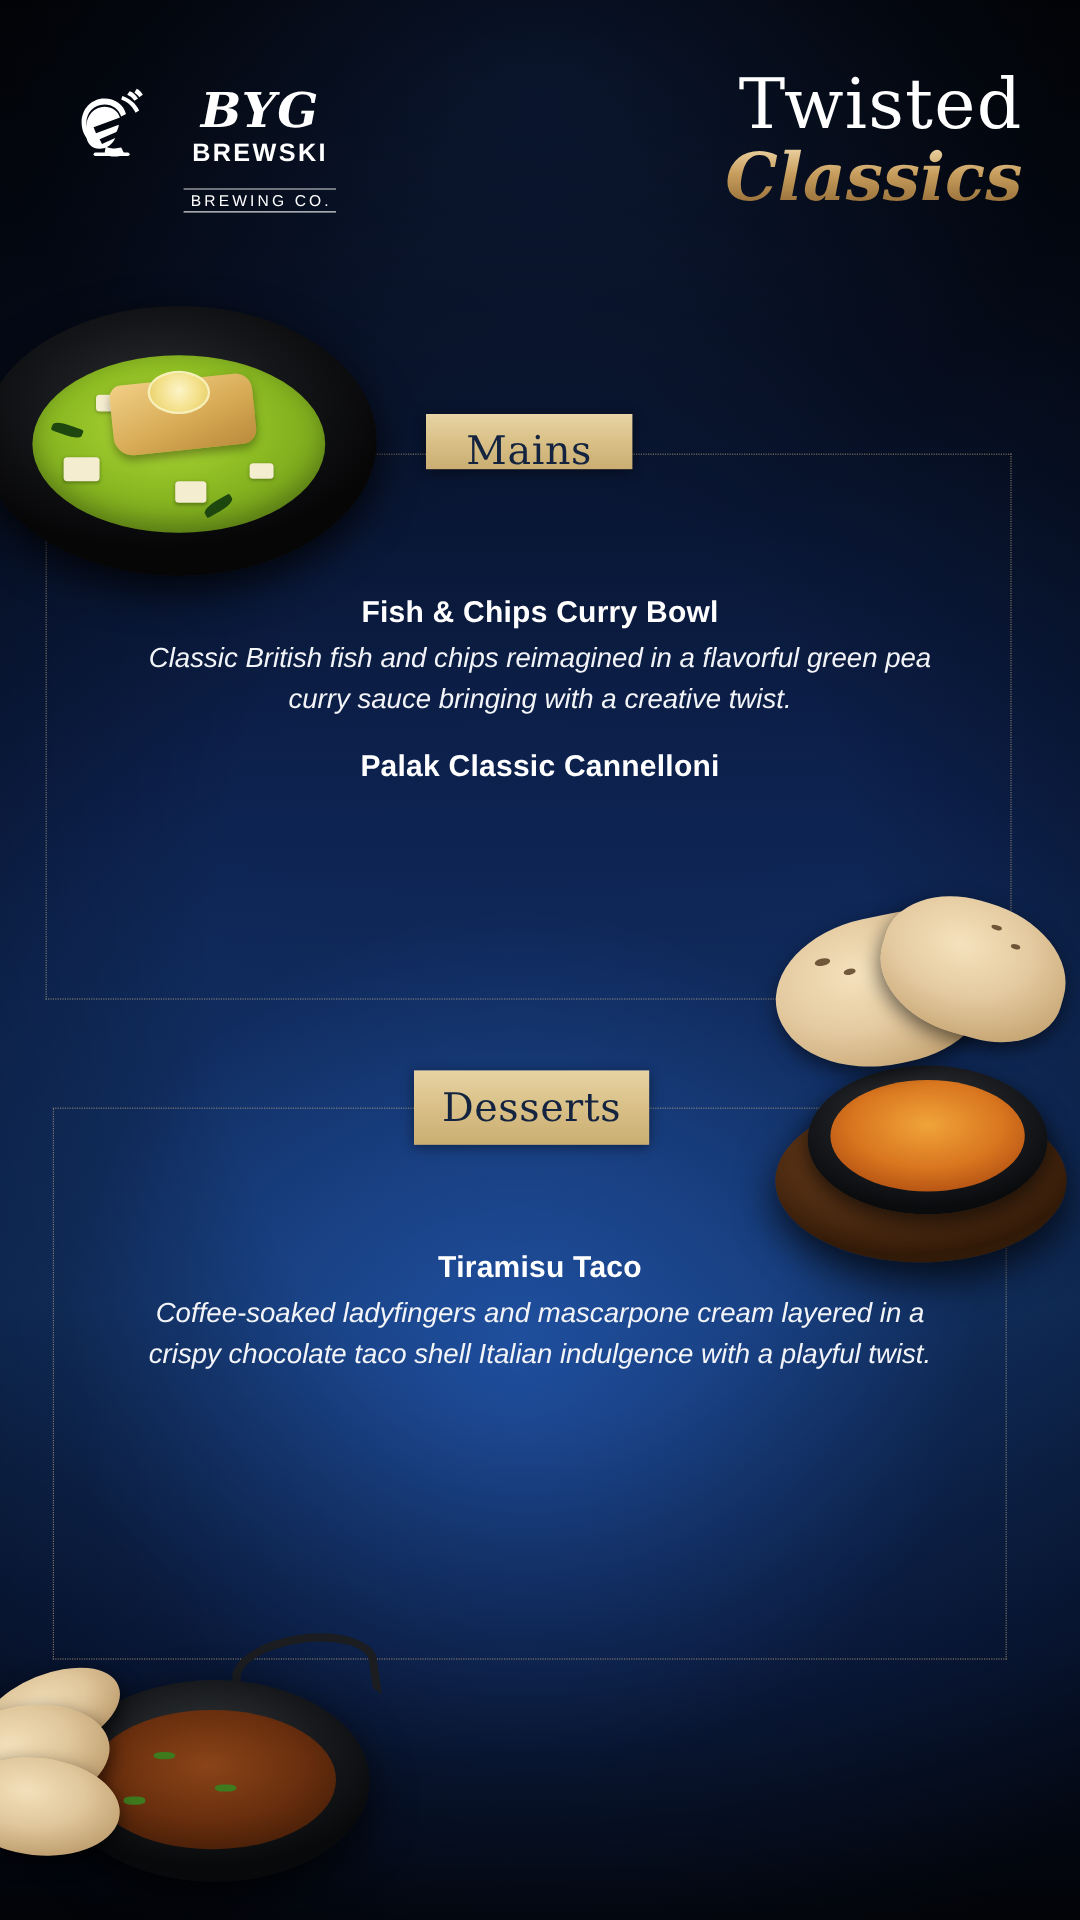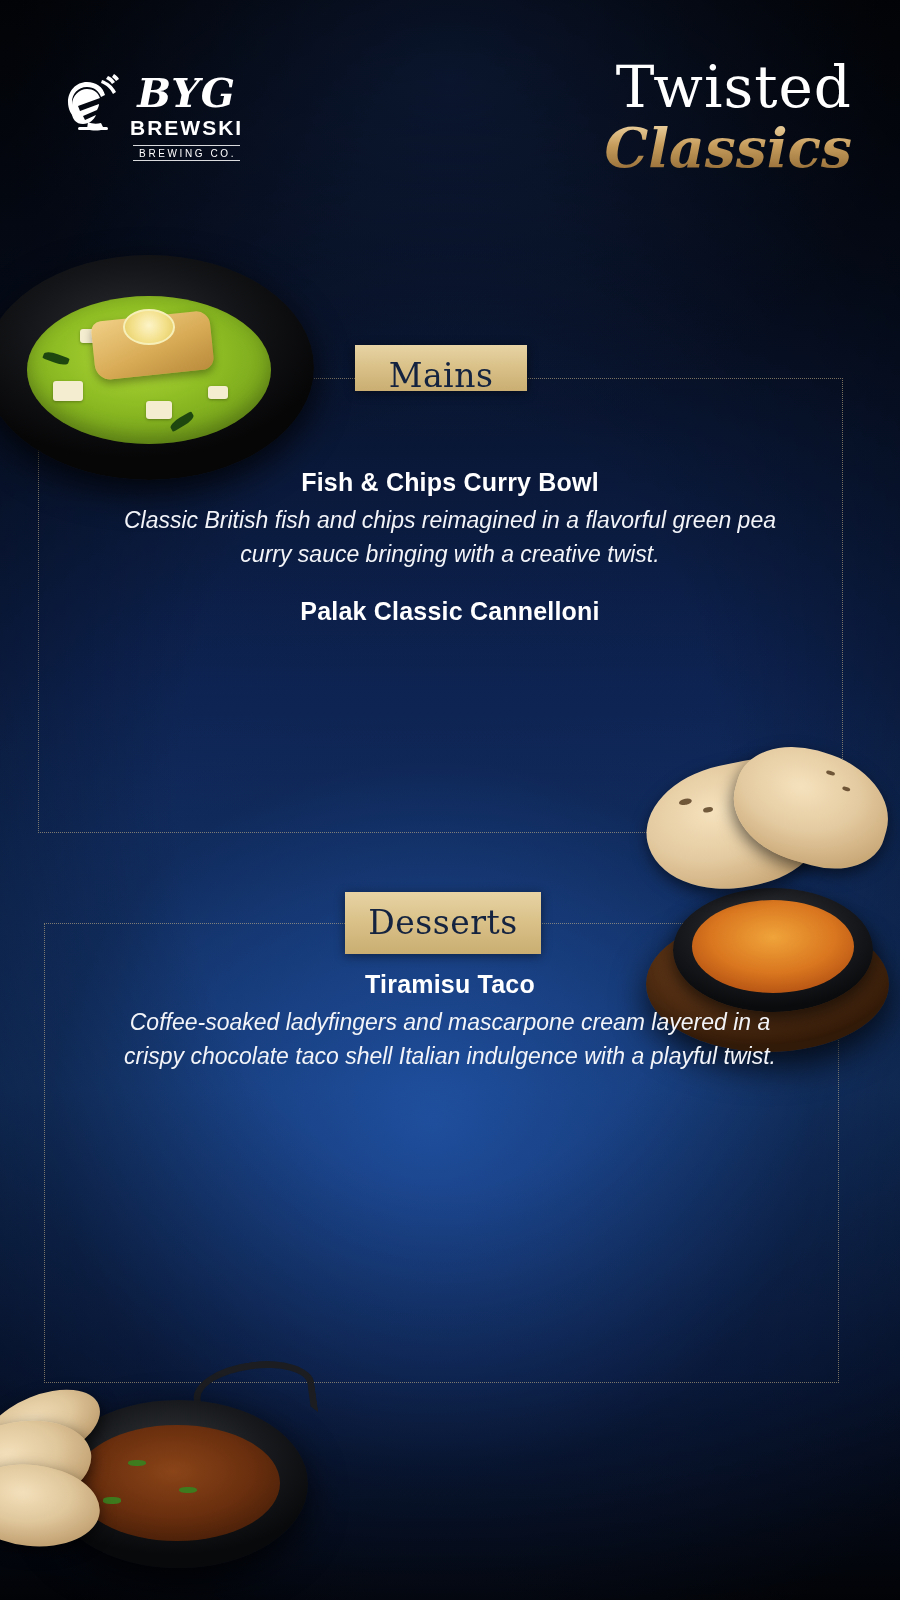--- a/index.html
+++ b/index.html
@@ -47,21 +47,21 @@
   .header {
     position: absolute; top: 0; left: 0; right: 0;
     height: 210px;
     z-index: 6;
   }
   .logo {
     position: absolute;
     left: 58px; top: 72px;
     display: flex;
     align-items: flex-start;
-    gap: 0;
+    gap: 23px;
   }
   .logo-mark {
     width: 72px; height: 72px;
     position: relative;
     flex: none;
   }
   .logo-text {
     display: flex;
     flex-direction: column;
     align-items: center;
@@ -81,27 +81,27 @@
     font-weight: bold;
     font-size: 21px;
     letter-spacing: 2px;
     color: #ffffff;
     line-height: 1.25;
     margin-top: 3px;
     text-align: center;
   }
   .logo-co {
     font-family: "Liberation Sans", sans-serif;
-    font-size: 10px;
+    font-size: 13px;
     letter-spacing: 2.6px;
     color: #ffffff;
     border-top: 1px solid rgba(255,255,255,0.85);
     border-bottom: 1px solid rgba(255,255,255,0.85);
     padding: 2px 4px 1px 6px;
-    margin-top: 4px;
+    margin-top: 16px;
   }
 
   .title-block {
     position: absolute;
     right: 48px; top: 58px;
     text-align: right;
   }
   .title-main {
     font-family: "DejaVu Serif", serif;
     font-size: 58px;
@@ -149,23 +149,24 @@
   #label-mains { left: 355px; top: 345px; width: 172px; height: 46px; }
   #label-desserts { left: 345px; top: 892px; width: 196px; height: 62px; }
 
   
   .menu-section {
     position: absolute;
     z-index: 7;
     width: 720px;
     left: 90px;
     text-align: center;
+    margin-top: 28px;
   }
   #section-mains { top: 468px; }
-  #section-desserts { top: 970px; }
+  #section-desserts { top: 1014px; }
 
   .item { margin-bottom: 26px; }
   .item:last-child { margin-bottom: 0; }
   .item-name {
     font-family: "Liberation Sans", sans-serif;
     font-weight: bold;
     font-size: 25px;
     color: #ffffff;
     letter-spacing: 0.2px;
     margin-bottom: 6px;

